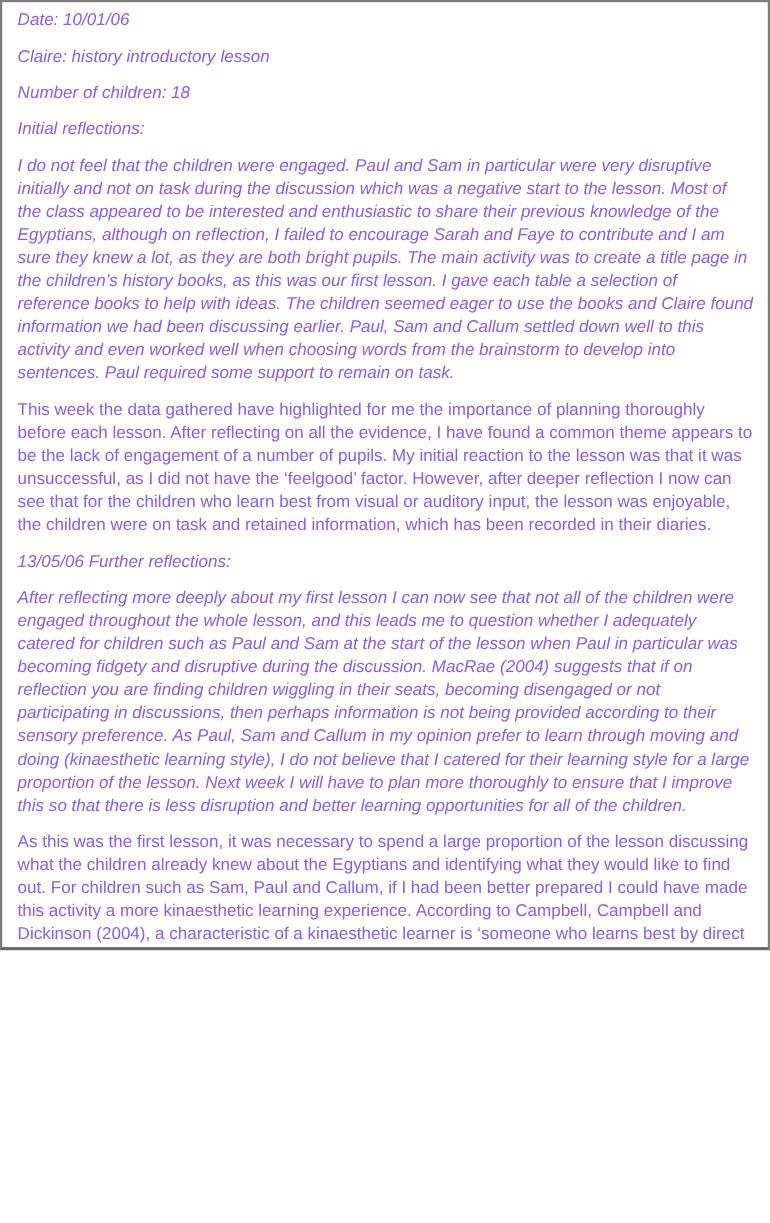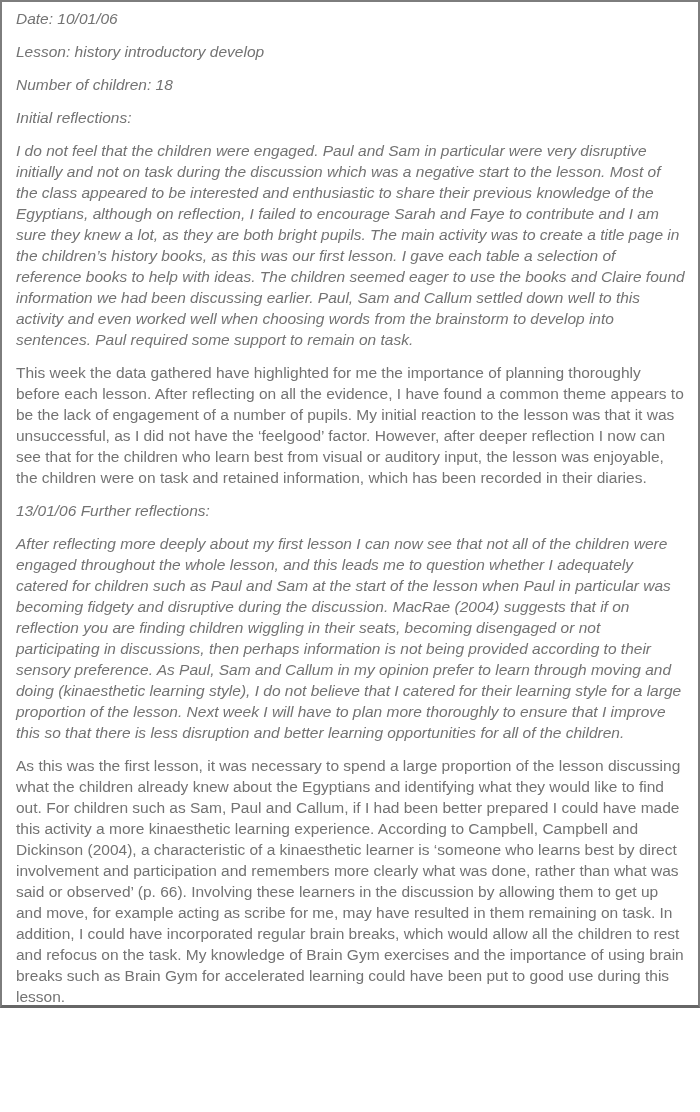--- a/index.html
+++ b/index.html
@@ -3,59 +3,59 @@
 <meta charset="utf-8">
 <style>
   html, body {
     margin: 0;
     padding: 0;
     background: #ffffff;
   }
   .page {
     box-sizing: border-box;
     width: 700px;
-    height: 1008px;
+    height: 864px;
     background: #ffffff;
     border-top: 2px solid #7d7d7d;
     border-left: 2px solid #7d7d7d;
     border-right: 2px solid #7d7d7d;
     border-bottom: 3px solid #666666;
     padding: 6px 13px 0 14px;
     overflow: hidden;
     font-family: "Liberation Sans", "DejaVu Sans", sans-serif;
     font-size: 15.5px;
     line-height: 21px;
-    color: #737373;
+    color: #8b5cf6;
     -webkit-font-smoothing: antialiased;
   }
   .block {
     margin: 0 0 12px 0;
   }
   .italic {
     font-style: italic;
   }
   .section-gap {
   }
 </style>
 </head>
 <body>
 
 <div class="page">
 
   <p class="block italic">Date: 10/01/06</p>
 
-  <p class="block italic">Lesson: history introductory develop</p>
+  <p class="block italic">Claire: history introductory lesson</p>
 
   <p class="block italic">Number of children: 18</p>
 
   <p class="block italic section-gap">Initial reflections:</p>
 
   <p class="block italic">I do not feel that the children were engaged. Paul and Sam in particular were very disruptive initially and not on task during the discussion which was a negative start to the lesson. Most of the class appeared to be interested and enthusiastic to share their previous knowledge of the Egyptians, although on reflection, I failed to encourage Sarah and Faye to contribute and I am sure they knew a lot, as they are both bright pupils. The main activity was to create a title page in the children’s history books, as this was our first lesson. I gave each table a selection of reference books to help with ideas. The children seemed eager to use the books and Claire found information we had been discussing earlier. Paul, Sam and Callum settled down well to this activity and even worked well when choosing words from the brainstorm to develop into sentences. Paul required some support to remain on task.</p>
 
   <p class="block">This week the data gathered have highlighted for me the importance of planning thoroughly before each lesson. After reflecting on all the evidence, I have found a common theme appears to be the lack of engagement of a number of pupils. My initial reaction to the lesson was that it was unsuccessful, as I did not have the ‘feelgood’ factor. However, after deeper reflection I now can see that for the children who learn best from visual or auditory input, the lesson was enjoyable, the children were on task and retained information, which has been recorded in their diaries.</p>
 
-  <p class="block italic section-gap">13/01/06 Further reflections:</p>
+  <p class="block italic section-gap">13/05/06 Further reflections:</p>
 
   <p class="block italic">After reflecting more deeply about my first lesson I can now see that not all of the children were engaged throughout the whole lesson, and this leads me to question whether I adequately catered for children such as Paul and Sam at the start of the lesson when Paul in particular was becoming fidgety and disruptive during the discussion. MacRae (2004) suggests that if on reflection you are finding children wiggling in their seats, becoming disengaged or not participating in discussions, then perhaps information is not being provided according to their sensory preference. As Paul, Sam and Callum in my opinion prefer to learn through moving and doing (kinaesthetic learning style), I do not believe that I catered for their learning style for a large proportion of the lesson. Next week I will have to plan more thoroughly to ensure that I improve this so that there is less disruption and better learning opportunities for all of the children.</p>
 
   <p class="block">As this was the first lesson, it was necessary to spend a large proportion of the lesson discussing what the children already knew about the Egyptians and identifying what they would like to find out. For children such as Sam, Paul and Callum, if I had been better prepared I could have made this activity a more kinaesthetic learning experience. According to Campbell, Campbell and Dickinson (2004), a characteristic of a kinaesthetic learner is ‘someone who learns best by direct involvement and participation and remembers more clearly what was done, rather than what was said or observed’ (p. 66). Involving these learners in the discussion by allowing them to get up and move, for example acting as scribe for me, may have resulted in them remaining on task. In addition, I could have incorporated regular brain breaks, which would allow all the children to rest and refocus on the task. My knowledge of Brain Gym exercises and the importance of using brain breaks such as Brain Gym for accelerated learning could have been put to good use during this lesson.</p>
 
 </div>
 
 </body></html>

